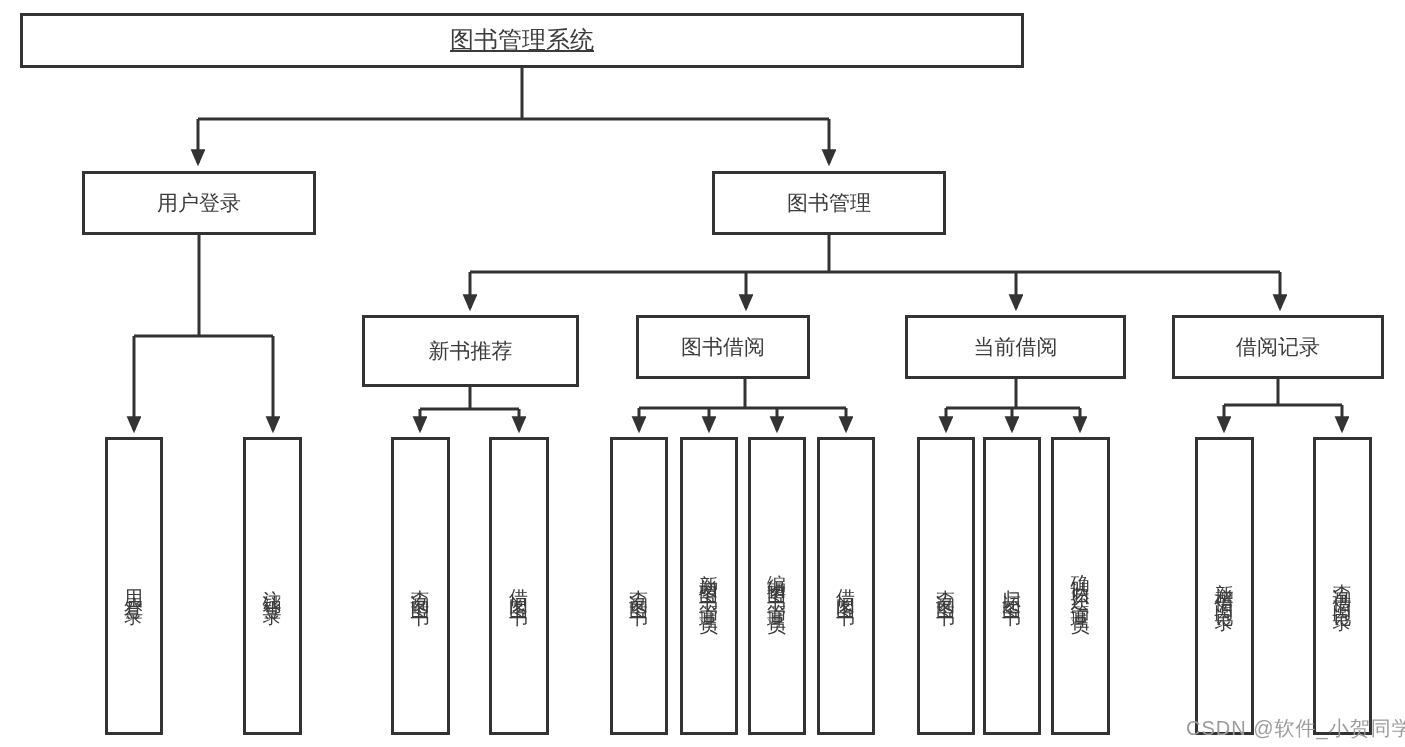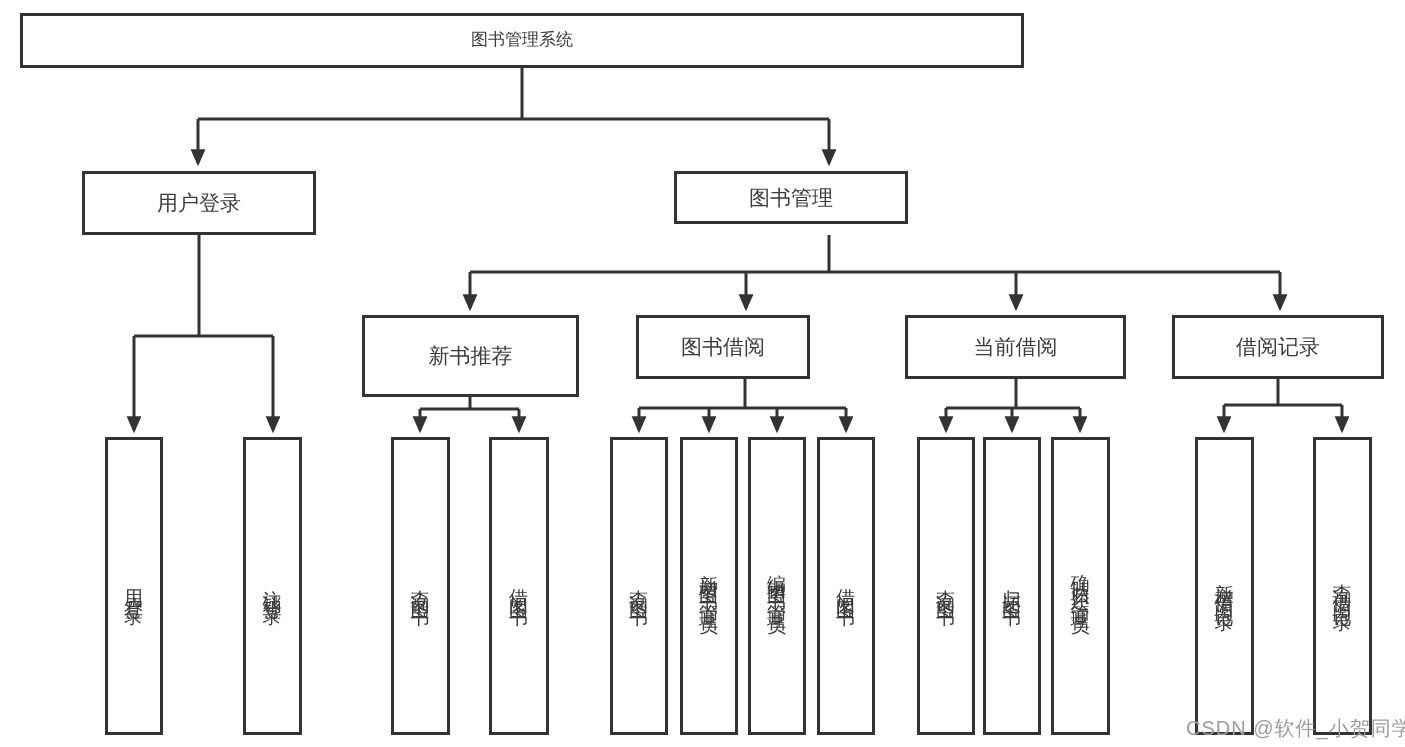--- a/index.html
+++ b/index.html
@@ -40,21 +40,21 @@
     background:var(--background);
     display:flex;
     align-items:center;
     justify-content:center;
     text-align:center;
     color:var(--text);
     font-size:21px;
     z-index:1;
     line-height:1.2;
   }
-  .root{font-size:17px;}
+  .root{font-size:24px;text-decoration:underline;}
   .leaf{
     writing-mode:vertical-rl;
     text-orientation:mixed;
     font-size:19px;
     letter-spacing:6px;
     line-height:1;
   }
   .watermark{
     position:absolute;
     left:1186px;
@@ -115,23 +115,23 @@
 
     <path d="M1278 378 V405"></path>
     <path d="M1224 405 H1342"></path>
     <path d="M1224 405 V430" marker-end="url(#arrow)"></path>
     <path d="M1342 405 V430" marker-end="url(#arrow)"></path>
   </svg>
 
   <div class="box root" style="left:20px;top:13px;width:1004px;height:55px">图书管理系统</div>
 
   <div class="box" style="left:82px;top:171px;width:234px;height:64px">用户登录</div>
-  <div class="box" style="left:674px;top:171px;width:234px;height:53px">图书管理</div>
+  <div class="box" style="left:712px;top:171px;width:234px;height:64px">图书管理</div>
 
-  <div class="box" style="left:362px;top:315px;width:217px;height:82px">新书推荐</div>
+  <div class="box" style="left:362px;top:315px;width:217px;height:72px">新书推荐</div>
   <div class="box" style="left:636px;top:315px;width:174px;height:64px">图书借阅</div>
   <div class="box" style="left:905px;top:315px;width:221px;height:64px">当前借阅</div>
   <div class="box" style="left:1172px;top:315px;width:212px;height:64px">借阅记录</div>
 
   <div class="box leaf" style="left:105px;top:437px;width:58px;height:298px">用户登录</div>
   <div class="box leaf" style="left:243px;top:437px;width:59px;height:298px">注销登录</div>
 
   <div class="box leaf" style="left:391px;top:437px;width:59px;height:298px">查询图书</div>
   <div class="box leaf" style="left:489px;top:437px;width:60px;height:298px">借阅图书</div>
 

